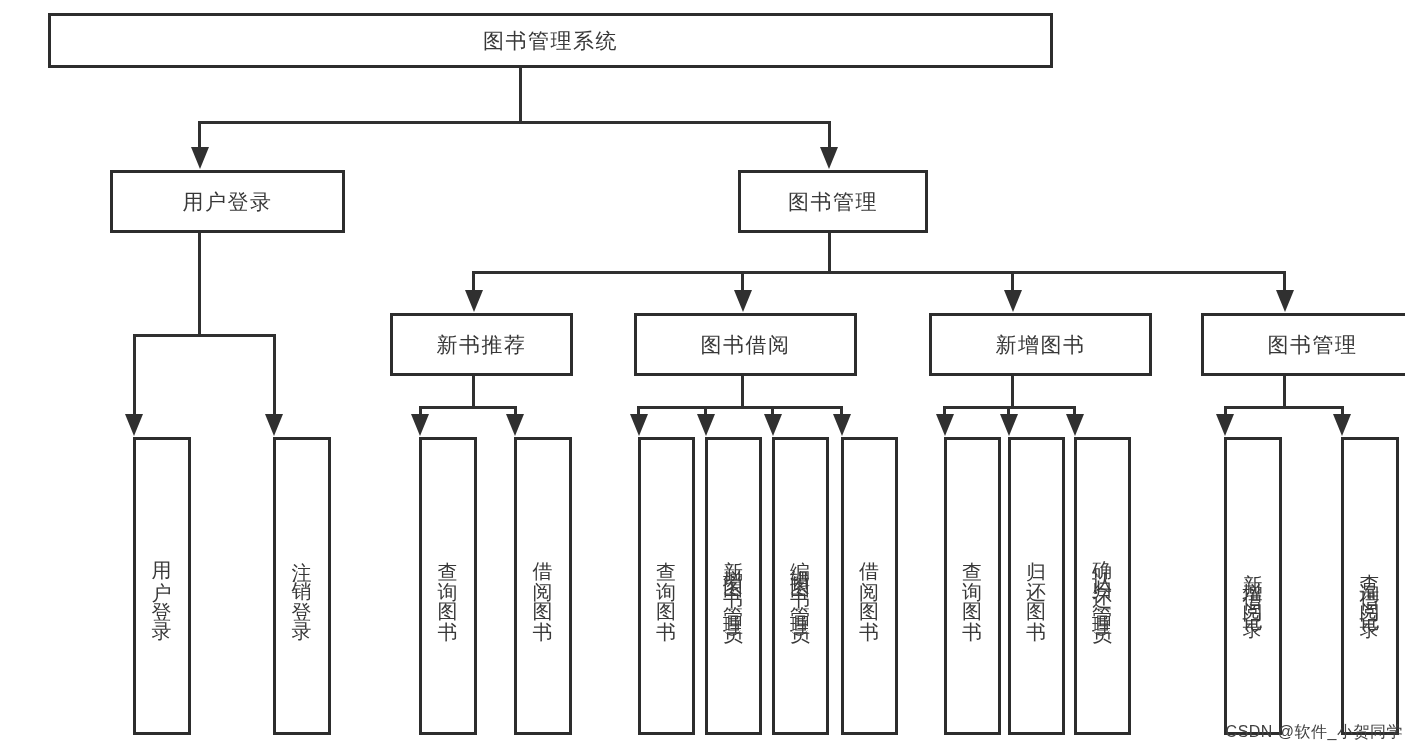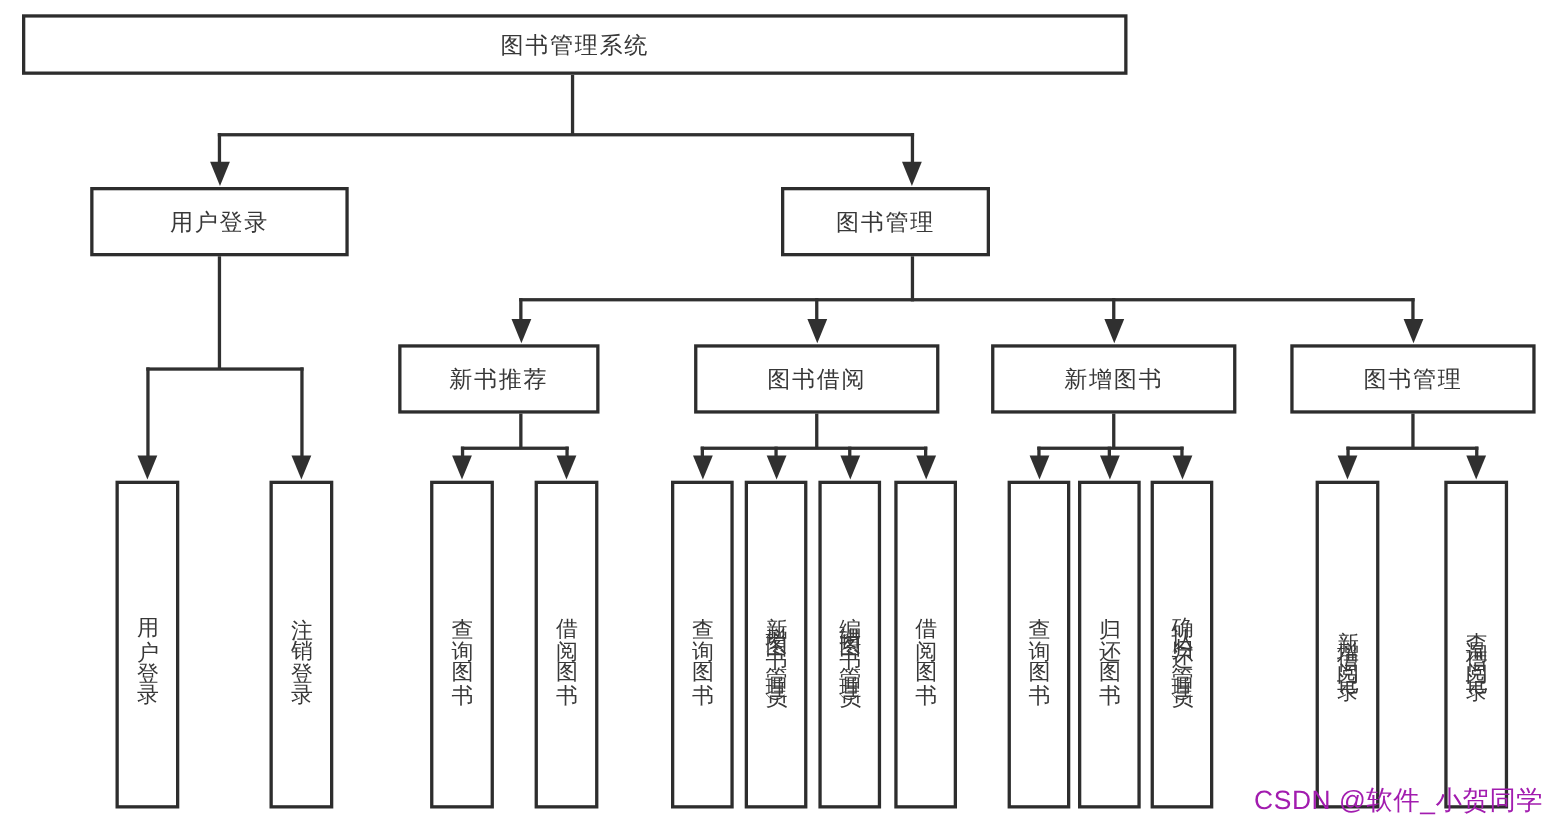--- a/index.html
+++ b/index.html
@@ -4,37 +4,38 @@
 <style>
   html,body { margin:0; padding:0; background:#ffffff; }
   .stage {
     position:relative; width:1405px; height:747px; background:#ffffff;
     font-family:"Liberation Sans","DejaVu Sans",sans-serif; overflow:hidden;
   }
   .node {
     position:absolute; box-sizing:border-box; border:3px solid #2d2d2d;
     background:#ffffff; z-index:2; display:flex; align-items:center; justify-content:center;
     color:#383838;
+    margin-left:28px;
   }
   .node--h { font-size:21px; letter-spacing:1.5px; white-space:nowrap; }
   .leaf .vtext {
     writing-mode:vertical-rl; text-orientation:upright;
     font-size:20px; line-height:1; color:#383838;
   }
   .sp-wide { letter-spacing:1em; }
   .sp-mid  { letter-spacing:0.46em; }
   .hline, .vline { position:absolute; background:#303030; z-index:1; }
   .arrowhead {
     position:absolute; width:0; height:0; z-index:1;
     border-left:9px solid transparent; border-right:9px solid transparent;
     border-top:22px solid #303030;
   }
   .watermark {
     position:absolute; right:2px; bottom:4px; z-index:3;
-    font-size:24px; letter-spacing:0.5px; color:#a21caf; white-space:nowrap;
+    font-size:16px; letter-spacing:0.5px; color:#404040; white-space:nowrap;
   }
 </style>
 </head>
 <body>
 
 <div class="stage">
 
   <div class="node node--h" style="left:20px;top:13px;width:1005px;height:55px">
     <span>图书管理系统</span>
   </div>
@@ -42,21 +43,21 @@
   <div class="node node--h" style="left:82px;top:170px;width:235px;height:63px">
     <span>用户登录</span>
   </div>
   <div class="node node--h" style="left:710px;top:170px;width:190px;height:63px">
     <span>图书管理</span>
   </div>
 
   <div class="node node--h" style="left:362px;top:313px;width:183px;height:63px">
     <span>新书推荐</span>
   </div>
-  <div class="node node--h" style="left:631px;top:313px;width:223px;height:63px">
+  <div class="node node--h" style="left:606px;top:313px;width:223px;height:63px">
     <span>图书借阅</span>
   </div>
   <div class="node node--h" style="left:901px;top:313px;width:223px;height:63px">
     <span>新增图书</span>
   </div>
   <div class="node node--h" style="left:1173px;top:313px;width:223px;height:63px">
     <span>图书管理</span>
   </div>
 
   <div class="node leaf" style="left:105px;top:437px;width:58px;height:298px">

